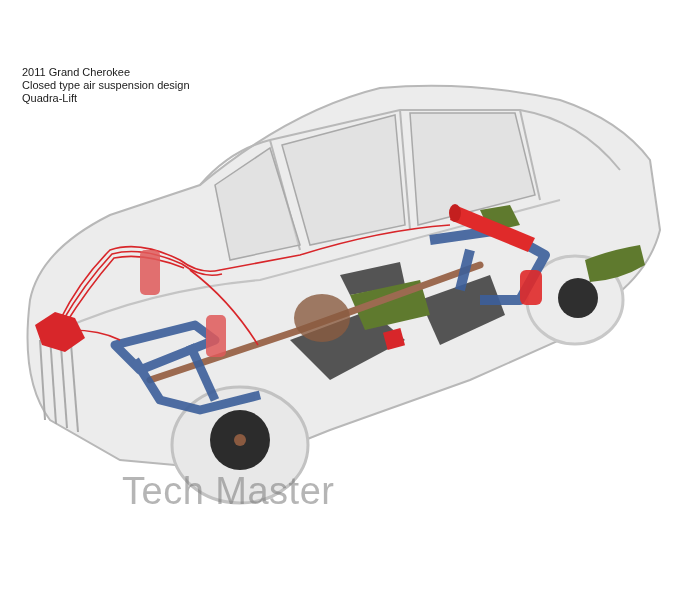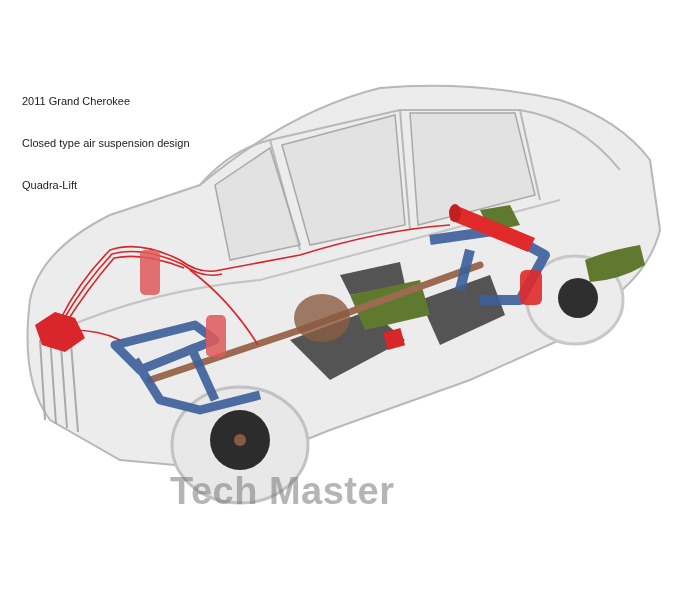--- a/index.html
+++ b/index.html
@@ -1,19 +1,19 @@
 <!DOCTYPE html>
 <html><head>
   <meta charset="utf-8">
   <style>
     html, body { margin: 0; padding: 0; background: #ffffff; }
     body { width: 680px; height: 593px; position: relative; overflow: hidden; font-family: "Liberation Sans", sans-serif; }
     .caption { position: absolute; left: 22px; top: 66px; font-size: 11px; line-height: 13px; color: #1a1a1a; }
-    .caption div { white-space: nowrap; margin-top: 29px; }
-    .watermark { position: absolute; left: 122px; top: 470px; font-size: 38px; font-weight: bold; color: rgba(120,120,120,0.55); letter-spacing: 0.5px; white-space: nowrap; margin-left: 48px; }
+    .caption div { white-space: nowrap; }
+    .watermark { position: absolute; left: 122px; top: 470px; font-size: 38px; font-weight: normal; color: rgba(120,120,120,0.55); letter-spacing: 0.5px; white-space: nowrap; }
     svg.art { position: absolute; left: 0; top: 0; }
   </style>
 </head>
 <body>
 
 <svg class="art" width="680" height="593" viewBox="0 0 680 593">
 
   <g fill="rgba(200,200,200,0.35)" stroke="#b8b8b8" stroke-width="2">
     <path d="M30 300 Q40 250 110 215 L200 185 Q290 110 380 88 Q470 80 560 100 Q620 120 650 160 L660 230 Q650 270 610 300 L560 340 L470 380 L330 430 L230 470 L120 460 L50 420 Q20 380 30 300 Z"></path>
     <path d="M200 185 Q230 150 270 140 L400 110 L520 110 Q580 120 620 170" fill="none"></path>

